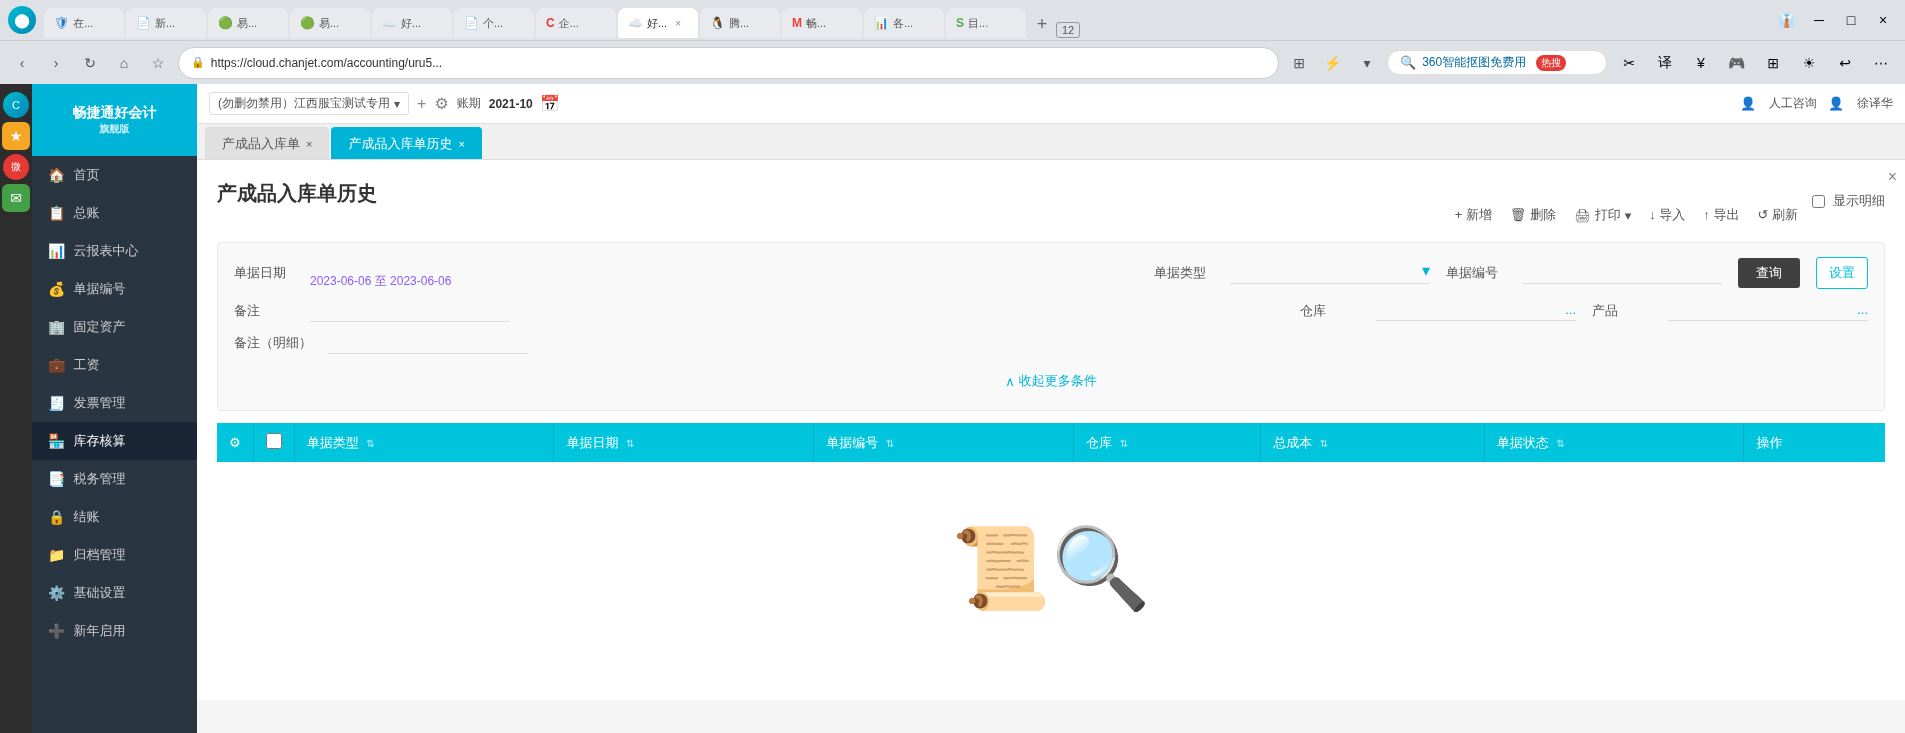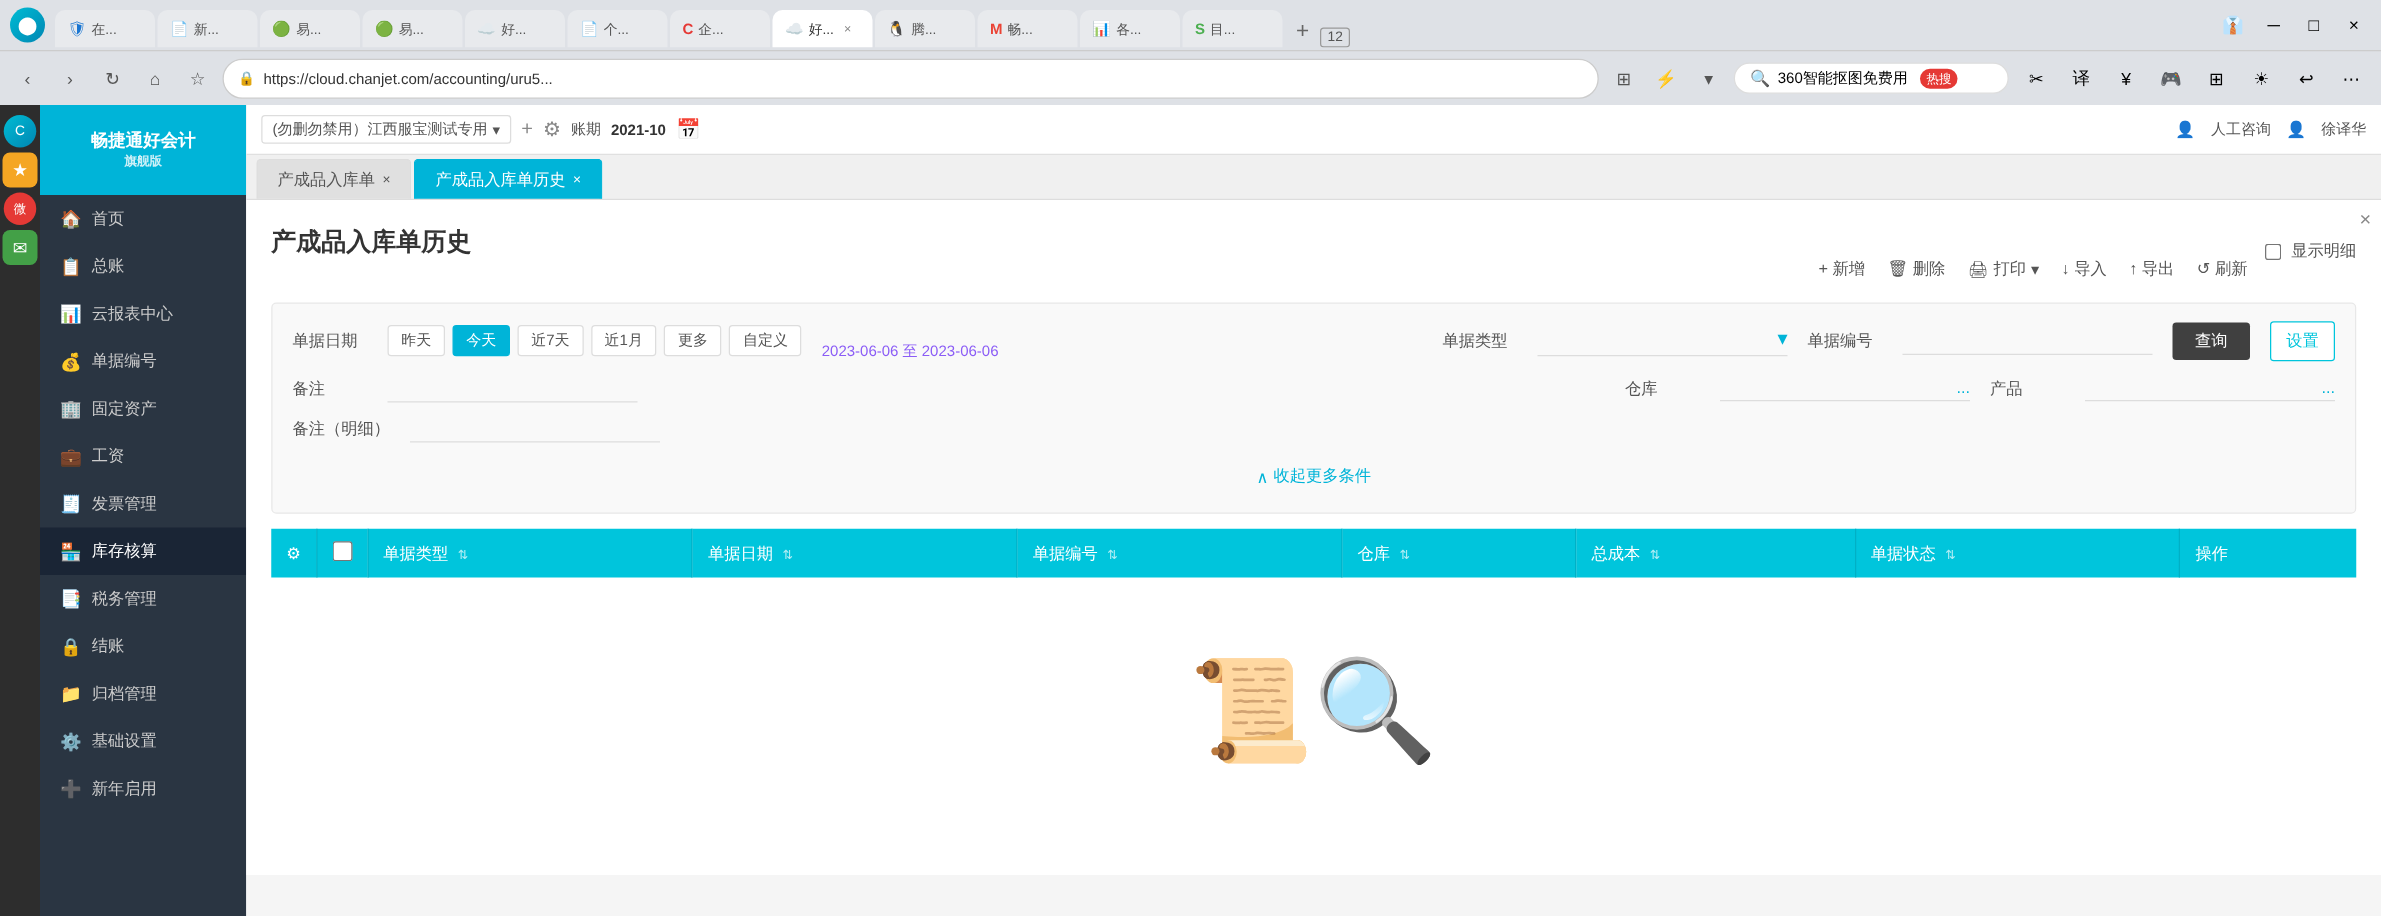--- a/index.html
+++ b/index.html
@@ -181,21 +181,21 @@
     <div class="address-input">
       <span style="color:#555;font-size:11px;">🔒</span>
       <span class="address-text">https://cloud.chanjet.com/accounting/uru5...</span>
     </div>
     <button class="nav-btn">⊞</button>
     <button class="nav-btn">⚡</button>
     <button class="nav-btn">▾</button>
 
     <div style="display:flex;align-items:center;gap:6px;background:#fff;border-radius:16px;border:1px solid #ddd;padding:3px 12px;min-width:220px;">
       <span style="color:#888;font-size:13px;">🔍</span>
-      <span style="font-size:12px;color:#000000;">360智能抠图免费用</span>
+      <span style="font-size:12px;color:#0369a1;">360智能抠图免费用</span>
       <span style="background:#e53935;color:#fff;font-size:10px;padding:1px 5px;border-radius:8px;margin-left:4px;">热搜</span>
     </div>
 
     <div class="toolbar-icons">
       <button class="toolbar-icon-btn">✂</button>
       <button class="toolbar-icon-btn">译</button>
       <button class="toolbar-icon-btn">¥</button>
       <button class="toolbar-icon-btn">🎮</button>
       <button class="toolbar-icon-btn">⊞</button>
       <button class="toolbar-icon-btn">☀</button>
@@ -337,28 +337,20 @@
                 <input type="checkbox" class="show-checkbox" style="">
                 <span class="show-label">显示明细</span>
               </div>
             </div>
           </div>
 
           <div class="filter-area">
 
             <div class="filter-row">
               <span class="filter-label">单据日期</span>
-              <div class="filter-date-group">
-                <button class="date-btn">昨天</button>
-                <button class="date-btn active">今天</button>
-                <button class="date-btn">近7天</button>
-                <button class="date-btn">近1月</button>
-                <button class="date-btn">更多</button>
-                <button class="date-btn">自定义</button>
-              </div>
               <span class="date-range-text">2023-06-06 至 2023-06-06</span>
 
               <span style="flex:1;"></span>
 
               <span class="filter-label">单据类型</span>
               <div style="display:flex;align-items:center;border-bottom:1px solid #ddd;min-width:200px;padding-bottom:3px;">
                 <span style="flex:1;font-size:13px;color:#ccc;"></span>
                 <span style="color:#00b4d8;font-size:16px;">▾</span>
               </div>
 

